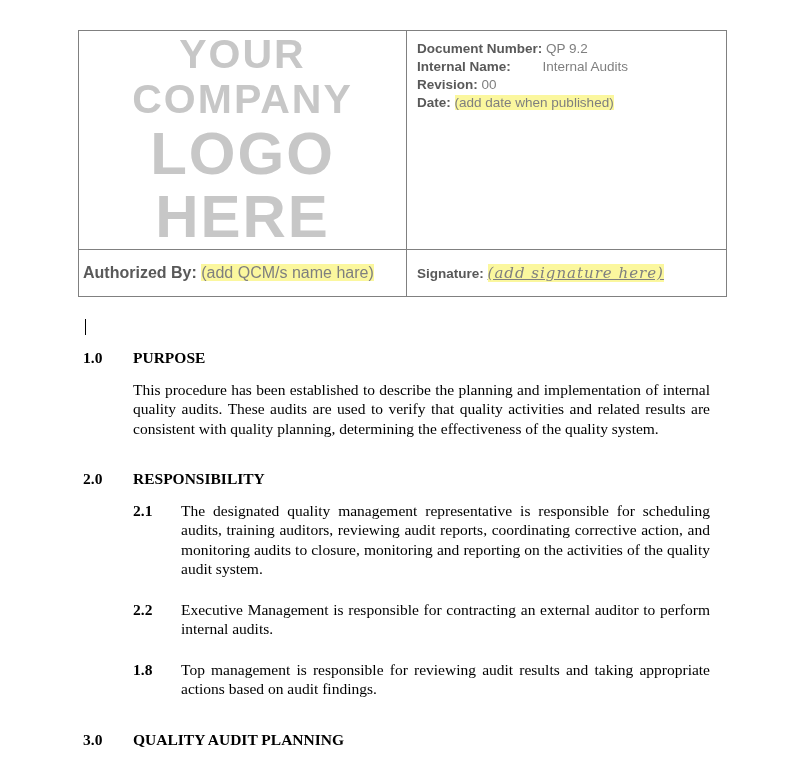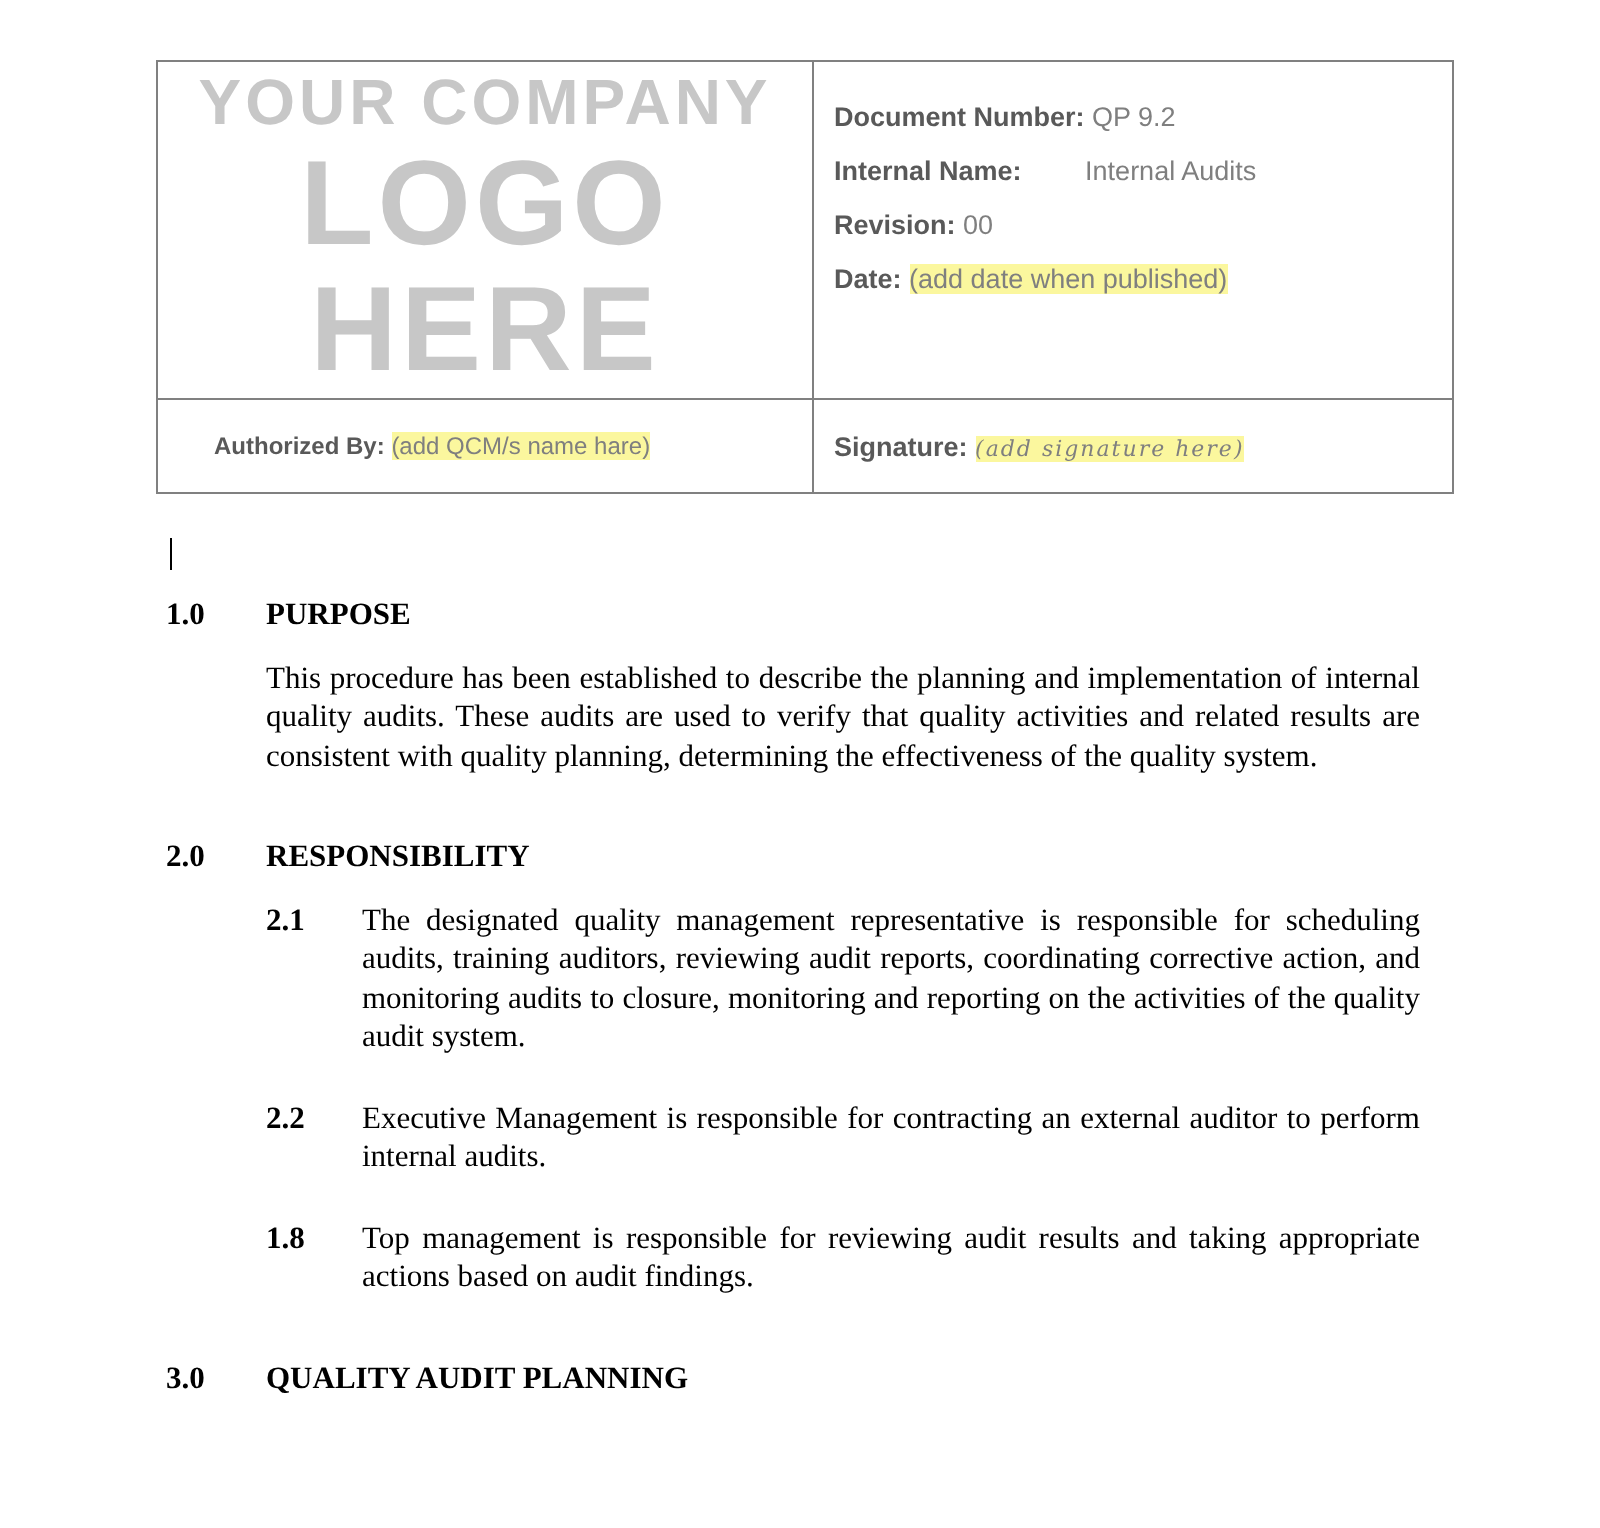--- a/index.html
+++ b/index.html
@@ -20,40 +20,41 @@
     width: 649px;
     table-layout: fixed;
     font-family: "Liberation Sans", sans-serif;
   }
   .header-table td { border: 1px solid var(--border-gray, #808080); }
   .logo-cell {
     width: 325px; height: 166px;
     text-align: center; vertical-align: middle;
   }
   .logo-line1 {
-    font-size: 32px; font-weight: bold; letter-spacing: 2px;
+    font-size: 41px; font-weight: bold; letter-spacing: 2px;
     color: var(--logo-gray, #c7c7c7); line-height: 1.1;
   }
   .logo-line2 {
     font-size: 60px; font-weight: bold; letter-spacing: 2px;
     color: var(--logo-gray, #c7c7c7); line-height: 1.05;
   }
   .meta-cell { vertical-align: top; padding: 9px 8px 0 10px; }
-  .meta-line { font-size: 13.5px; line-height: 17px; margin-bottom: 1px; white-space: nowrap; margin-top: 10px; }
+  .meta-line { font-size: 13.5px; line-height: 17px; margin-bottom: 1px; white-space: nowrap; }
   .lbl { font-weight: bold; color: var(--label-gray, #595959); }
   .val { color: var(--value-gray, #7f7f7f); }
   .val-gap { margin-left: 28px; }
   .hl { background: var(--highlight, #fbf79e); }
-  .auth-cell { height: 44px; vertical-align: middle; padding-left: 28px; font-size: 12px; white-space: nowrap; }
+  .auth-cell { height: 44px; vertical-align: middle; padding-left: 4px; font-size: 16px; white-space: nowrap; }
   .sig-cell  { height: 44px; vertical-align: middle; padding-left: 10px; font-size: 13.5px; white-space: nowrap; }
   .script {
     font-family: "DejaVu Serif", serif;
     font-style: italic;
-    font-size: 11px;
+    font-size: 15px;
     letter-spacing: 1px;
+    text-decoration: underline;
     color: var(--value-gray, #7f7f7f);
   }
 
   
   .caret {
     margin: 22px 0 0 85px;
     width: 1px; height: 16px;
     background: #000;
   }
 

